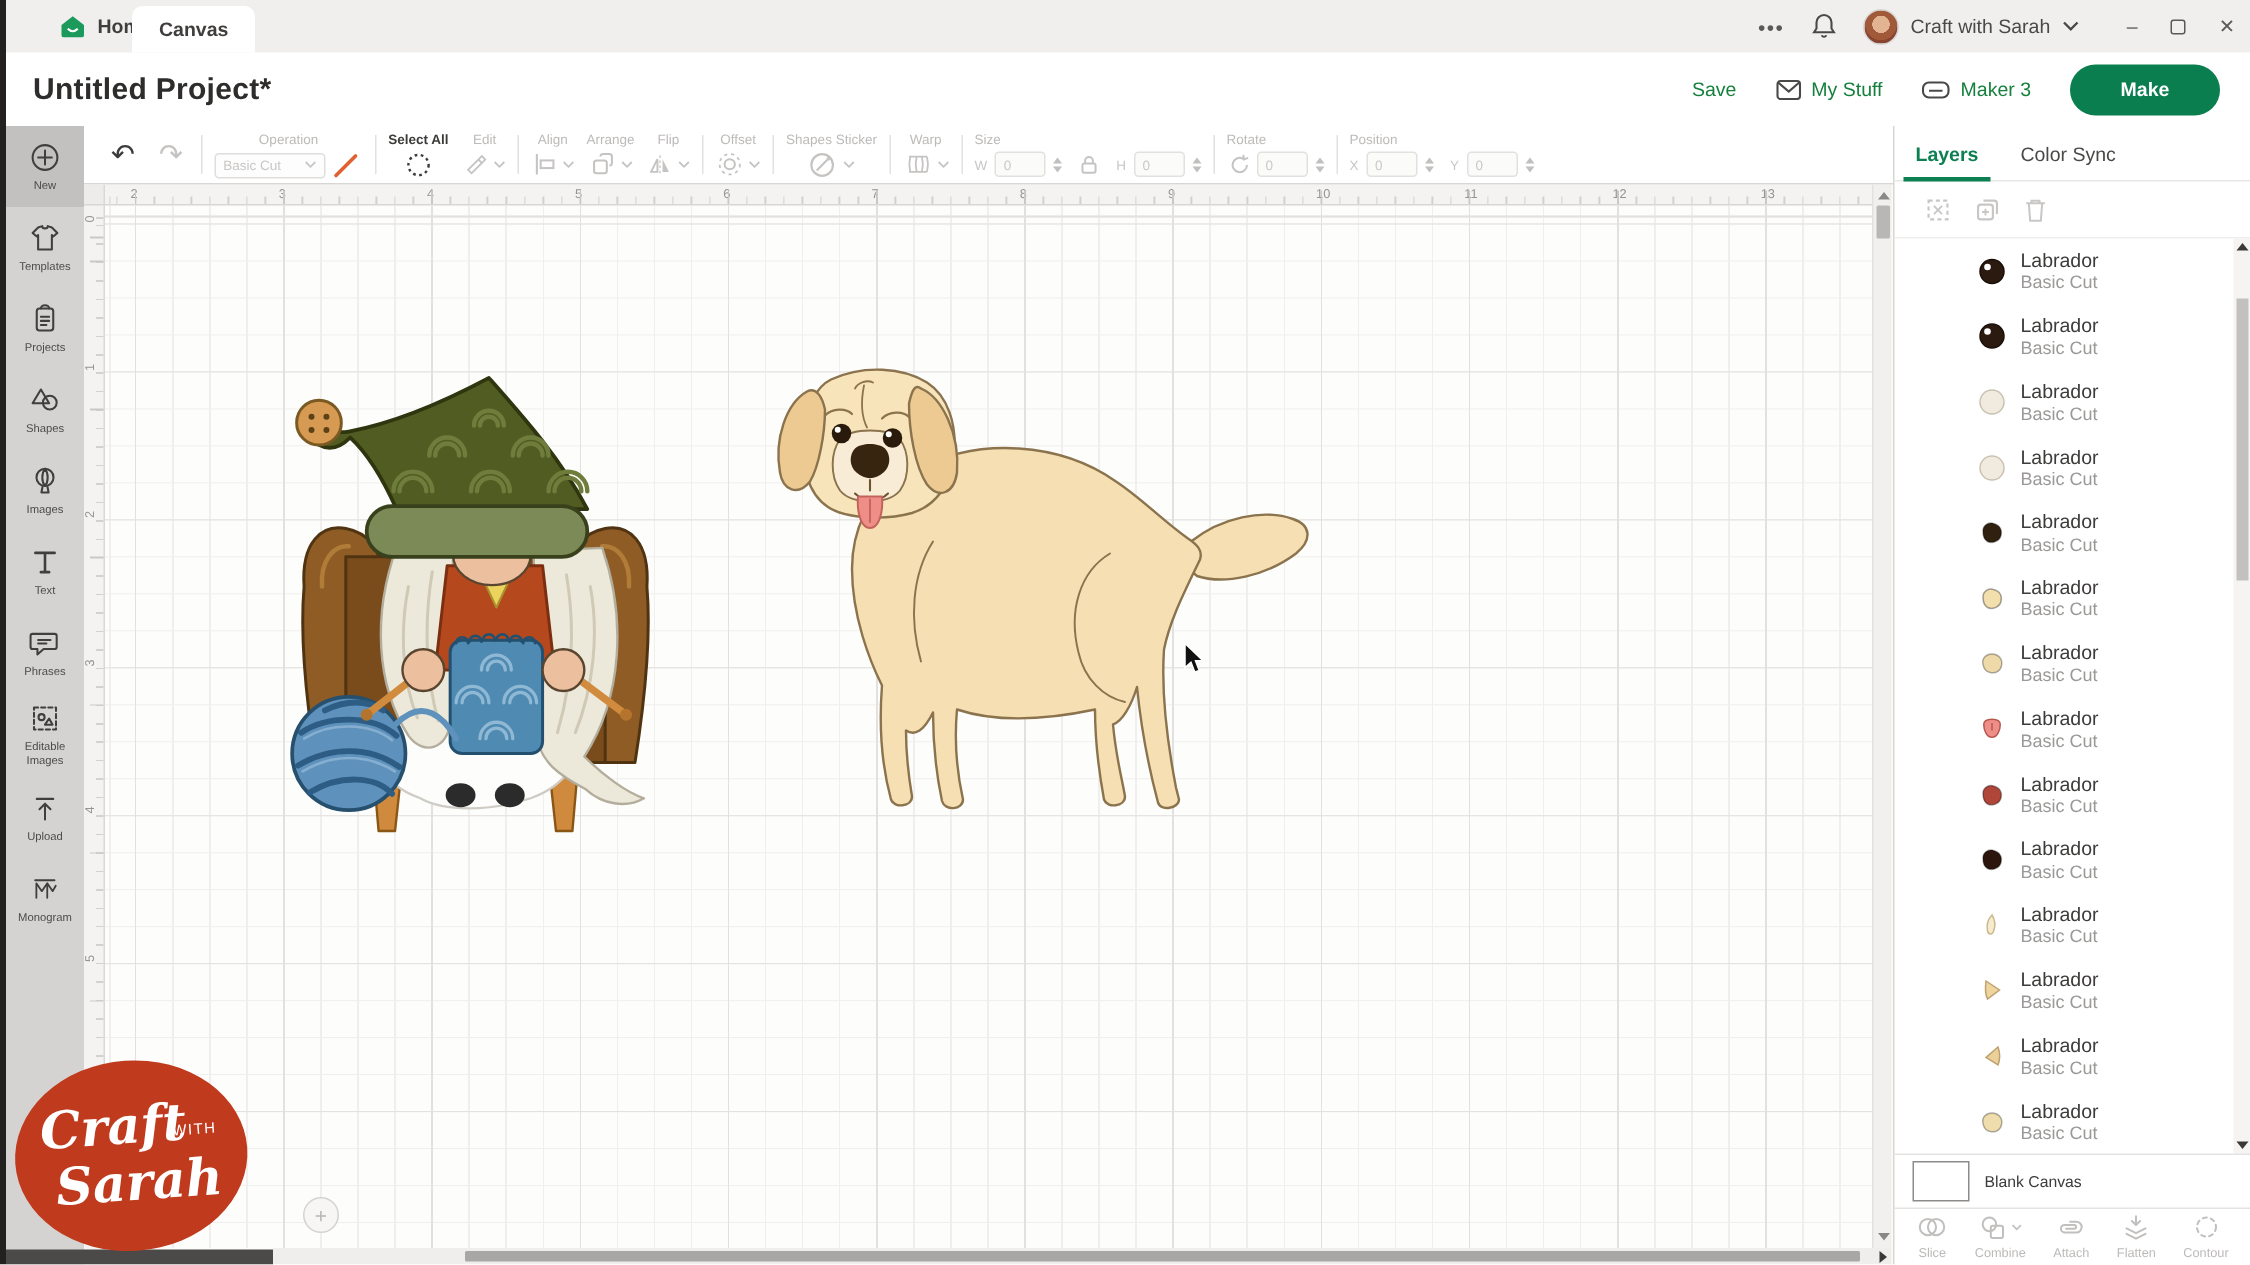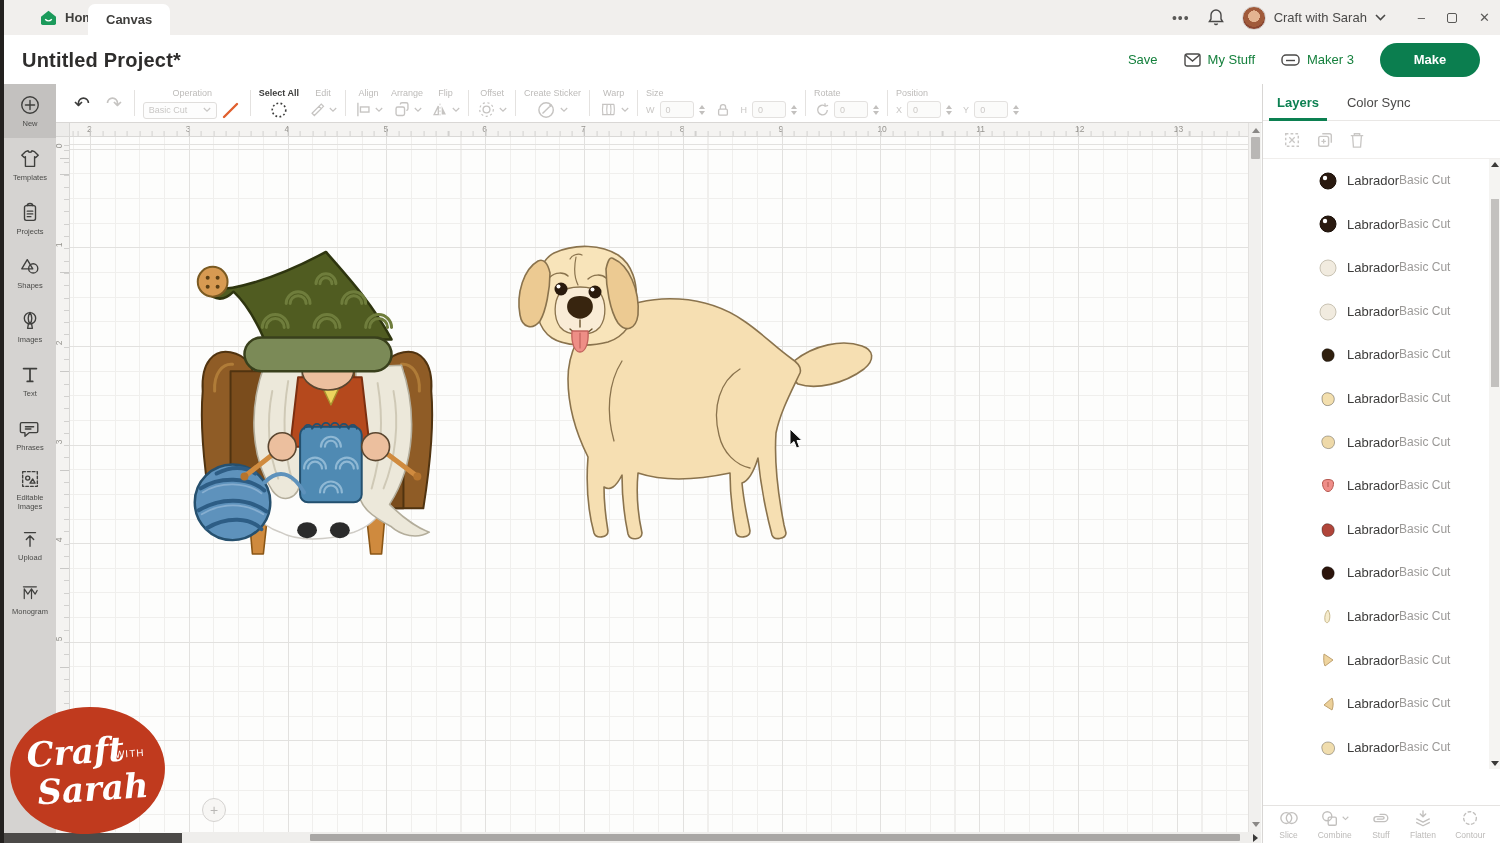--- a/index.html
+++ b/index.html
@@ -107,21 +107,21 @@
 
   
   #panel { left:1262px; top:84px; width:238px; height:759px; background:#fff; border-left:1px solid #d8d6d4; z-index:30; }
   #panel-tabs { position:absolute; left:0; top:0; width:238px; height:37px; border-bottom:1px solid #e9e7e5; display:flex; align-items:center; }
   .p-tab { font-size:13px; padding:0 14px; height:37px; display:flex; align-items:center; cursor:pointer; color:#4a4948; position:relative; }
   .p-tab.active { color:#0c8051; font-weight:bold; }
   .p-tab.active::after { content:""; position:absolute; left:6px; right:6px; bottom:0; height:3px; background:#0c8051; }
   #panel-tools { position:absolute; left:0; top:37px; width:238px; height:38px; display:flex; align-items:center; gap:15px; padding-left:20px; border-bottom:1px solid #f0eeec; }
   #layer-list { position:absolute; left:0; top:75px; width:226px; height:610px; overflow:hidden; }
   .layer-row { position:relative; height:43.6px; display:flex; align-items:center; padding-left:56px; gap:10px; cursor:pointer; }
-  .layer-row .texts { display:flex; flex-direction:row; }
+  .layer-row .texts { display:flex; flex-direction:column; }
   .layer-name { font-size:13px; color:#3d3c3b; line-height:1.2; }
   .layer-type { font-size:12px; color:#9b9997; line-height:1.2; }
   #list-scroll { position:absolute; left:226px; top:75px; width:12px; height:610px; background:#f5f4f2; }
   #list-scroll .thumb { position:absolute; left:2px; top:40px; width:8px; height:188px; background:#c3c1bf; }
   #list-scroll .a-up { left:2px; top:3px; border-left:4px solid transparent; border-right:4px solid transparent; border-bottom:5px solid #3a3938; }
   #list-scroll .a-dn { left:2px; bottom:3px; border-left:4px solid transparent; border-right:4px solid transparent; border-top:5px solid #3a3938; }
   #blank-row { position:absolute; left:0; top:685px; width:238px; height:36px; border-top:1px solid #e5e3e1; display:flex; align-items:center; }
   #blank-thumb { width:38px; height:27px; background:#fff; border:1px solid #8d8b89; margin-left:12px; }
   #blank-label { font-size:10.5px; color:#3d3c3b; margin-left:10px; }
   #panel-actions { position:absolute; left:0; top:721px; width:238px; height:38px; border-top:1px solid #e5e3e1; display:flex; align-items:center; justify-content:space-around; padding:0 6px; }
@@ -272,21 +272,21 @@
           <circle cx="10" cy="10" r="4" fill="none" stroke="#c6c4c2" stroke-width="1.6"></circle>
           <circle cx="10" cy="10" r="8" fill="none" stroke="#c6c4c2" stroke-width="1.4" stroke-dasharray="2.5 3"></circle>
         </svg>
       <svg width="8" height="6" viewBox="0 0 10 7">
           <path d="M1,1 L5,5 L9,1" fill="none" stroke="#c6c4c2" stroke-width="1.5"></path>
         </svg>
     </div>
   </div>
   <div class="tb-sep"></div>
   <div class="tb-group">
-    <span class="tb-label">Create Sticker</span>
+    <span class="tb-label">Shapes Sticker</span>
     <div class="tb-row">
       <svg class="tb-ico" width="20" height="18" viewBox="0 0 22 20">
           <circle cx="10" cy="10" r="8" fill="none" stroke="#c6c4c2" stroke-width="1.6"></circle>
           <path d="M6,14 L14,6" stroke="#c6c4c2" stroke-width="1.6"></path>
           <path d="M14,6 l2,-2" stroke="#c6c4c2" stroke-width="2.4"></path>
         </svg>
       <svg width="8" height="6" viewBox="0 0 10 7">
           <path d="M1,1 L5,5 L9,1" fill="none" stroke="#c6c4c2" stroke-width="1.5"></path>
         </svg>
     </div>
@@ -709,20 +709,24 @@
           <span class="layer-name">Labrador</span>
           <span class="layer-type">Basic Cut</span>
         </span>
       </div>
     </div>
   <div id="list-scroll">
     <i class="arr a-up"></i>
     <div class="thumb"></div>
     <i class="arr a-dn"></i>
   </div>
+  <div id="blank-row">
+    <div id="blank-thumb"></div>
+    <span id="blank-label">Blank Canvas</span>
+  </div>
   <div id="panel-actions">
       <div class="pa-item">
         <span style="display:flex;align-items:center;gap:2px">
           <svg width="20" height="19" viewBox="0 0 22 21" fill="none" stroke="#c2c0be" stroke-width="1.5" stroke-linejoin="round" stroke-linecap="round">
             <circle cx="8" cy="10" r="6"></circle>
             <circle cx="14" cy="10" r="6"></circle>
           </svg>
         </span>
         <span class="lbl">Slice</span>
       </div>
@@ -737,21 +741,21 @@
           </svg>
         </span>
         <span class="lbl">Combine</span>
       </div>
       <div class="pa-item">
         <span style="display:flex;align-items:center;gap:2px">
           <svg width="20" height="19" viewBox="0 0 22 21" fill="none" stroke="#c2c0be" stroke-width="1.5" stroke-linejoin="round" stroke-linecap="round">
             <path d="M7,11 V6.5 a4,4 0 0 1 8,0 V15 a2.8,2.8 0 0 1 -5.6,0 V8 a1.4,1.4 0 0 1 2.8,0 V14" transform="rotate(90 11 10)"></path>
           </svg>
         </span>
-        <span class="lbl">Stuff</span>
+        <span class="lbl">Attach</span>
       </div>
       <div class="pa-item">
         <span style="display:flex;align-items:center;gap:2px">
           <svg width="20" height="19" viewBox="0 0 22 21" fill="none" stroke="#c2c0be" stroke-width="1.5" stroke-linejoin="round" stroke-linecap="round">
             <path d="M11,2 v6 M8,5.5 l3,3 3,-3 M4,11 l7,3.5 7,-3.5 M4,15 l7,3.5 7,-3.5"></path>
           </svg>
         </span>
         <span class="lbl">Flatten</span>
       </div>
       <div class="pa-item">

